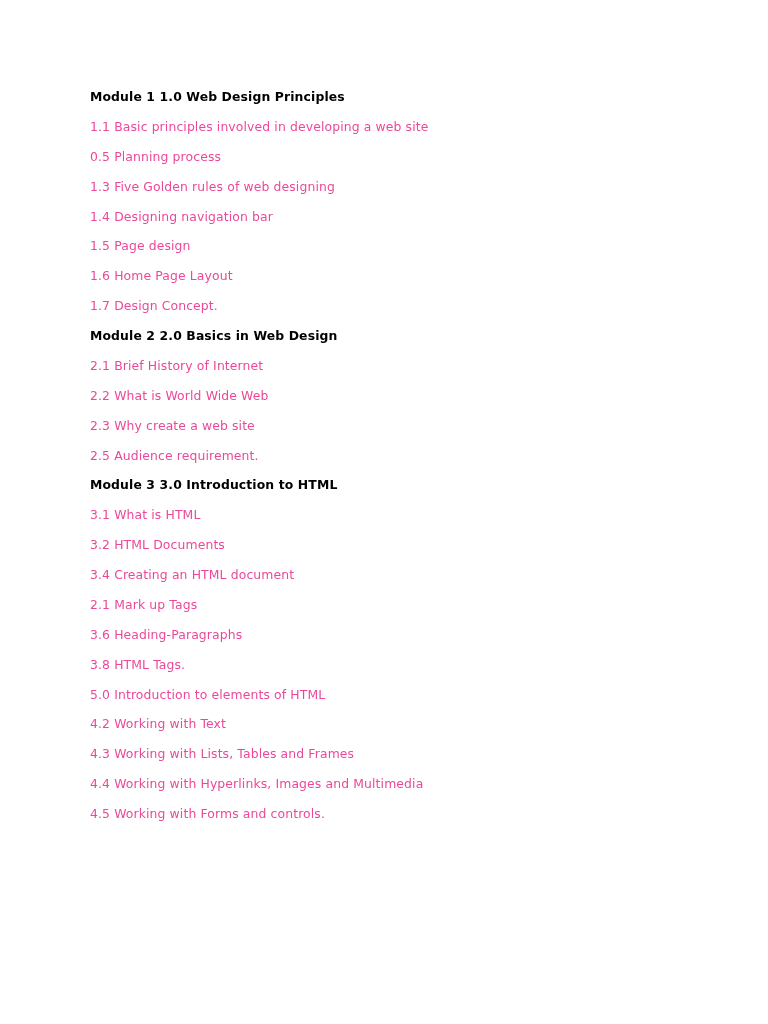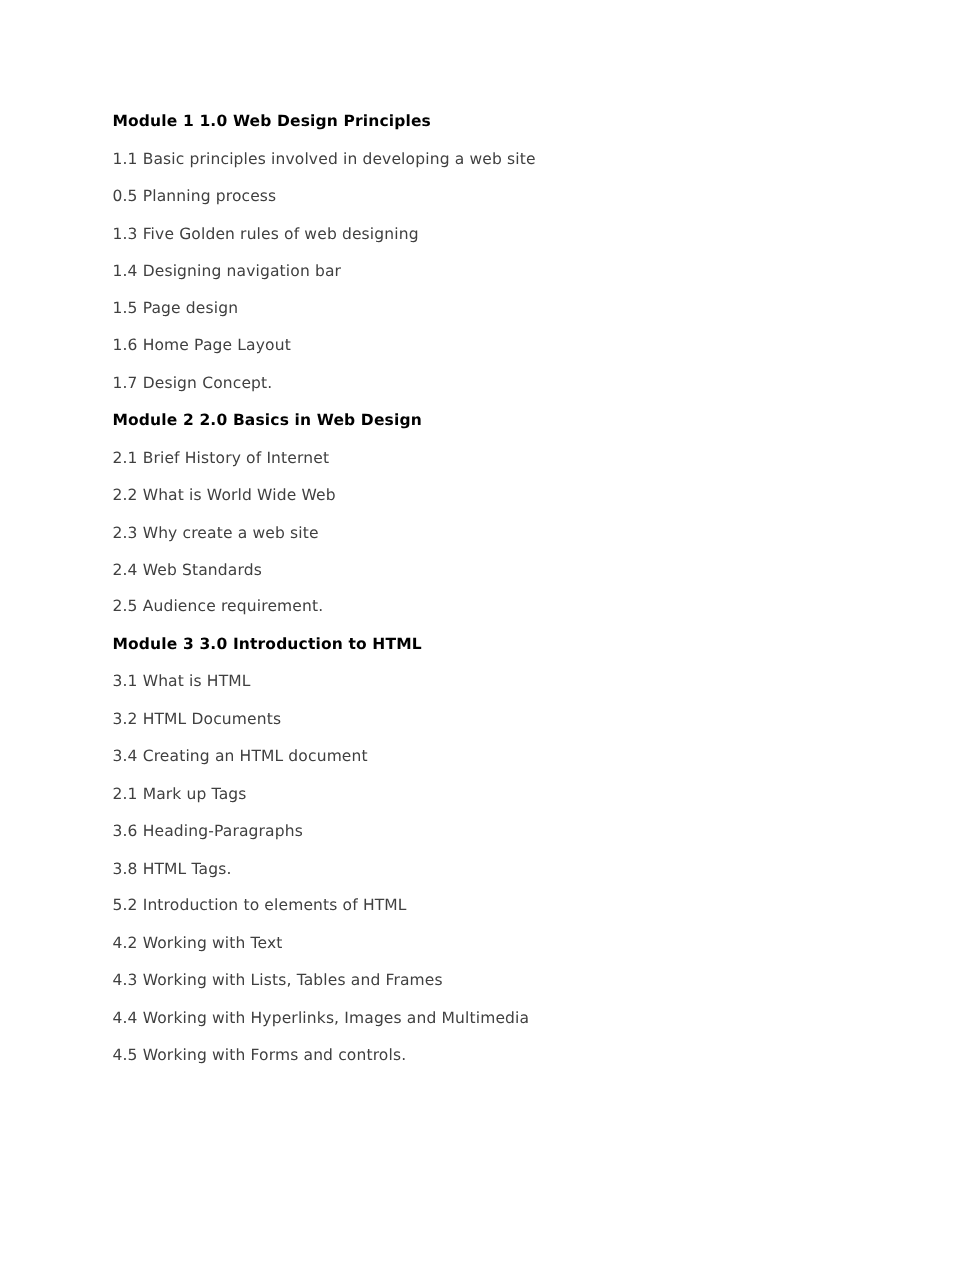--- a/index.html
+++ b/index.html
@@ -22,21 +22,21 @@
     background: #ffffff;
   }
   .doc-body {
     display: block;
   }
   .line {
     font-size: 12.4px;
     line-height: 1.2;
     margin: 0 0 15px 0;
     letter-spacing: 0.01em;
-    color: #404040;
+    color: #ec4899;
     white-space: pre-wrap;
   }
   .line.heading {
     font-weight: bold;
     color: #000000;
     margin-bottom: 15px;
   }
   .module-block {
     display: block;
   }
@@ -56,36 +56,35 @@
       <p class="line">1.5 Page design</p>
       <p class="line">1.6 Home Page Layout</p>
       <p class="line">1.7 Design Concept.</p>
     </div>
 
     <div class="module-block">
       <p class="line heading">Module 2 2.0 Basics in Web Design</p>
       <p class="line">2.1 Brief History of Internet</p>
       <p class="line">2.2 What is World Wide Web</p>
       <p class="line">2.3 Why create a web site</p>
-      <p class="line">2.4 Web Standards</p>
       <p class="line">2.5 Audience requirement.</p>
     </div>
 
     <div class="module-block">
       <p class="line heading">Module 3 3.0 Introduction to HTML</p>
       <p class="line">3.1 What is HTML</p>
       <p class="line">3.2 HTML Documents</p>
       <p class="line">3.4 Creating an HTML document</p>
       <p class="line">2.1 Mark up Tags</p>
       <p class="line">3.6 Heading-Paragraphs</p>
       <p class="line">3.8 HTML Tags.</p>
     </div>
 
     <div class="module-block">
-      <p class="line">5.2 Introduction to elements of HTML</p>
+      <p class="line">5.0 Introduction to elements of HTML</p>
       <p class="line">4.2 Working with Text</p>
       <p class="line">4.3 Working with Lists, Tables and Frames</p>
       <p class="line">4.4 Working with Hyperlinks, Images and Multimedia</p>
       <p class="line">4.5 Working with Forms and controls.</p>
     </div>
 
   </div>
 </div>
 
 </body></html>

